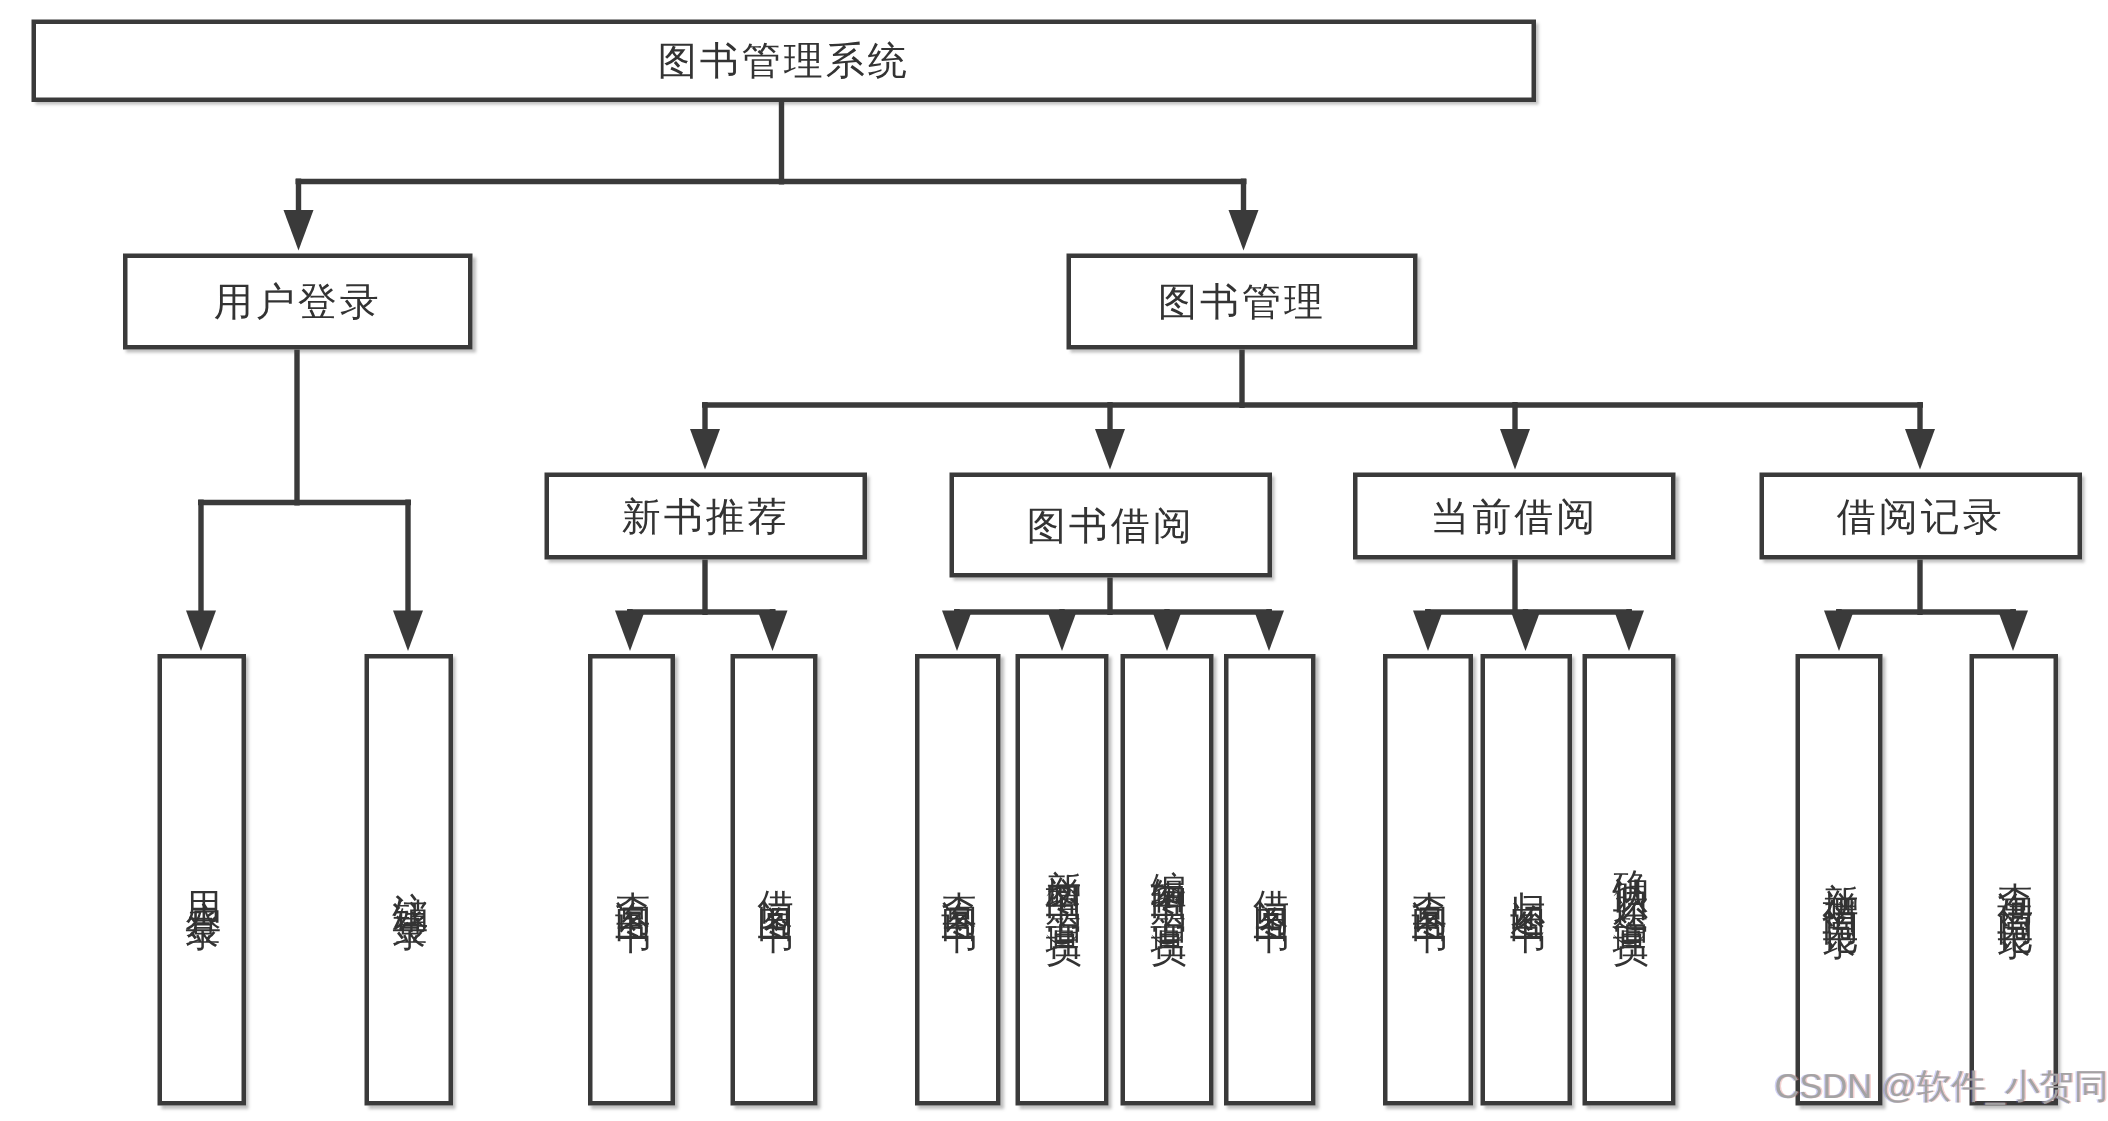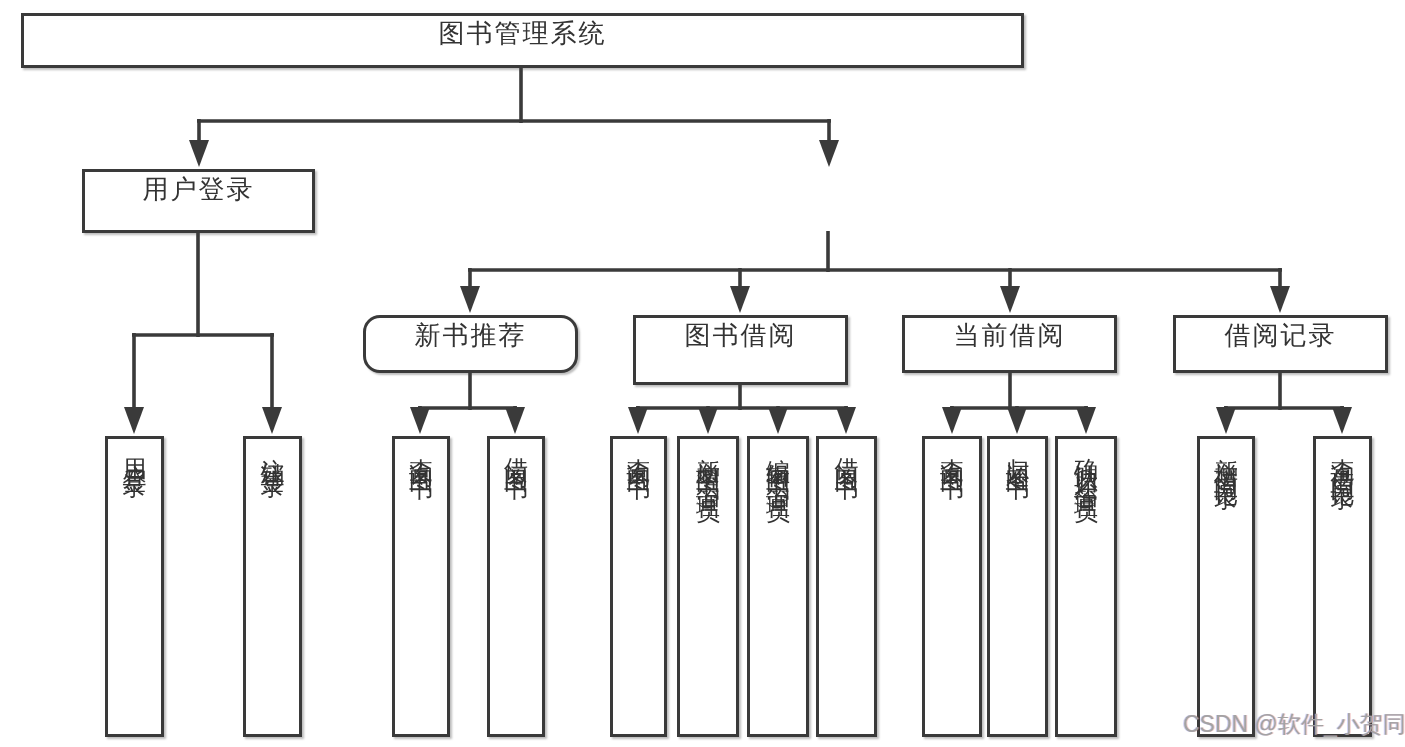--- a/index.html
+++ b/index.html
@@ -17,21 +17,21 @@
     font-family:"Liberation Sans","DejaVu Sans",sans-serif;
     color:var(--text);
   }
   #wires{position:absolute;left:0;top:0;width:1405px;height:747px;}
   .box{
     position:absolute;
     background:var(--boxbg);
     border:3px solid var(--line);
     box-sizing:border-box;
     box-shadow:2px 2px 2px rgba(70,70,70,.35);
-    display:flex;align-items:flex-start;justify-content:center;
+    display:flex;align-items:center;justify-content:center;
   }
   .h-label{
     font-size:26px;
     letter-spacing:2px;
     white-space:nowrap;
   }
   .root .h-label{font-size:26px;}
   .vtext{
     writing-mode:vertical-rl;
     text-orientation:mixed;
@@ -122,22 +122,25 @@
     </g>
   </svg>
 
   <div class="box root" style="left:21px;top:13px;width:1003px;height:55px;">
     <span class="h-label">图书管理系统</span>
   </div>
 
   <div class="box" style="left:82px;top:169px;width:233px;height:64px;">
     <span class="h-label">用户登录</span>
   </div>
+  <div class="box" style="left:711px;top:169px;width:234px;height:64px;">
+    <span class="h-label">图书管理</span>
+  </div>
 
-  <div class="box" style="left:363px;top:315px;width:215px;height:58px;border-radius:17px;">
+  <div class="box" style="left:363px;top:315px;width:215px;height:58px;">
     <span class="h-label">新书推荐</span>
   </div>
   <div class="box" style="left:633px;top:315px;width:215px;height:70px;">
     <span class="h-label">图书借阅</span>
   </div>
   <div class="box" style="left:1173px;top:315px;width:215px;height:58px;">
     <span class="h-label">借阅记录</span>
   </div>
   <div class="box" style="left:902px;top:315px;width:215px;height:58px;">
     <span class="h-label">当前借阅</span>

